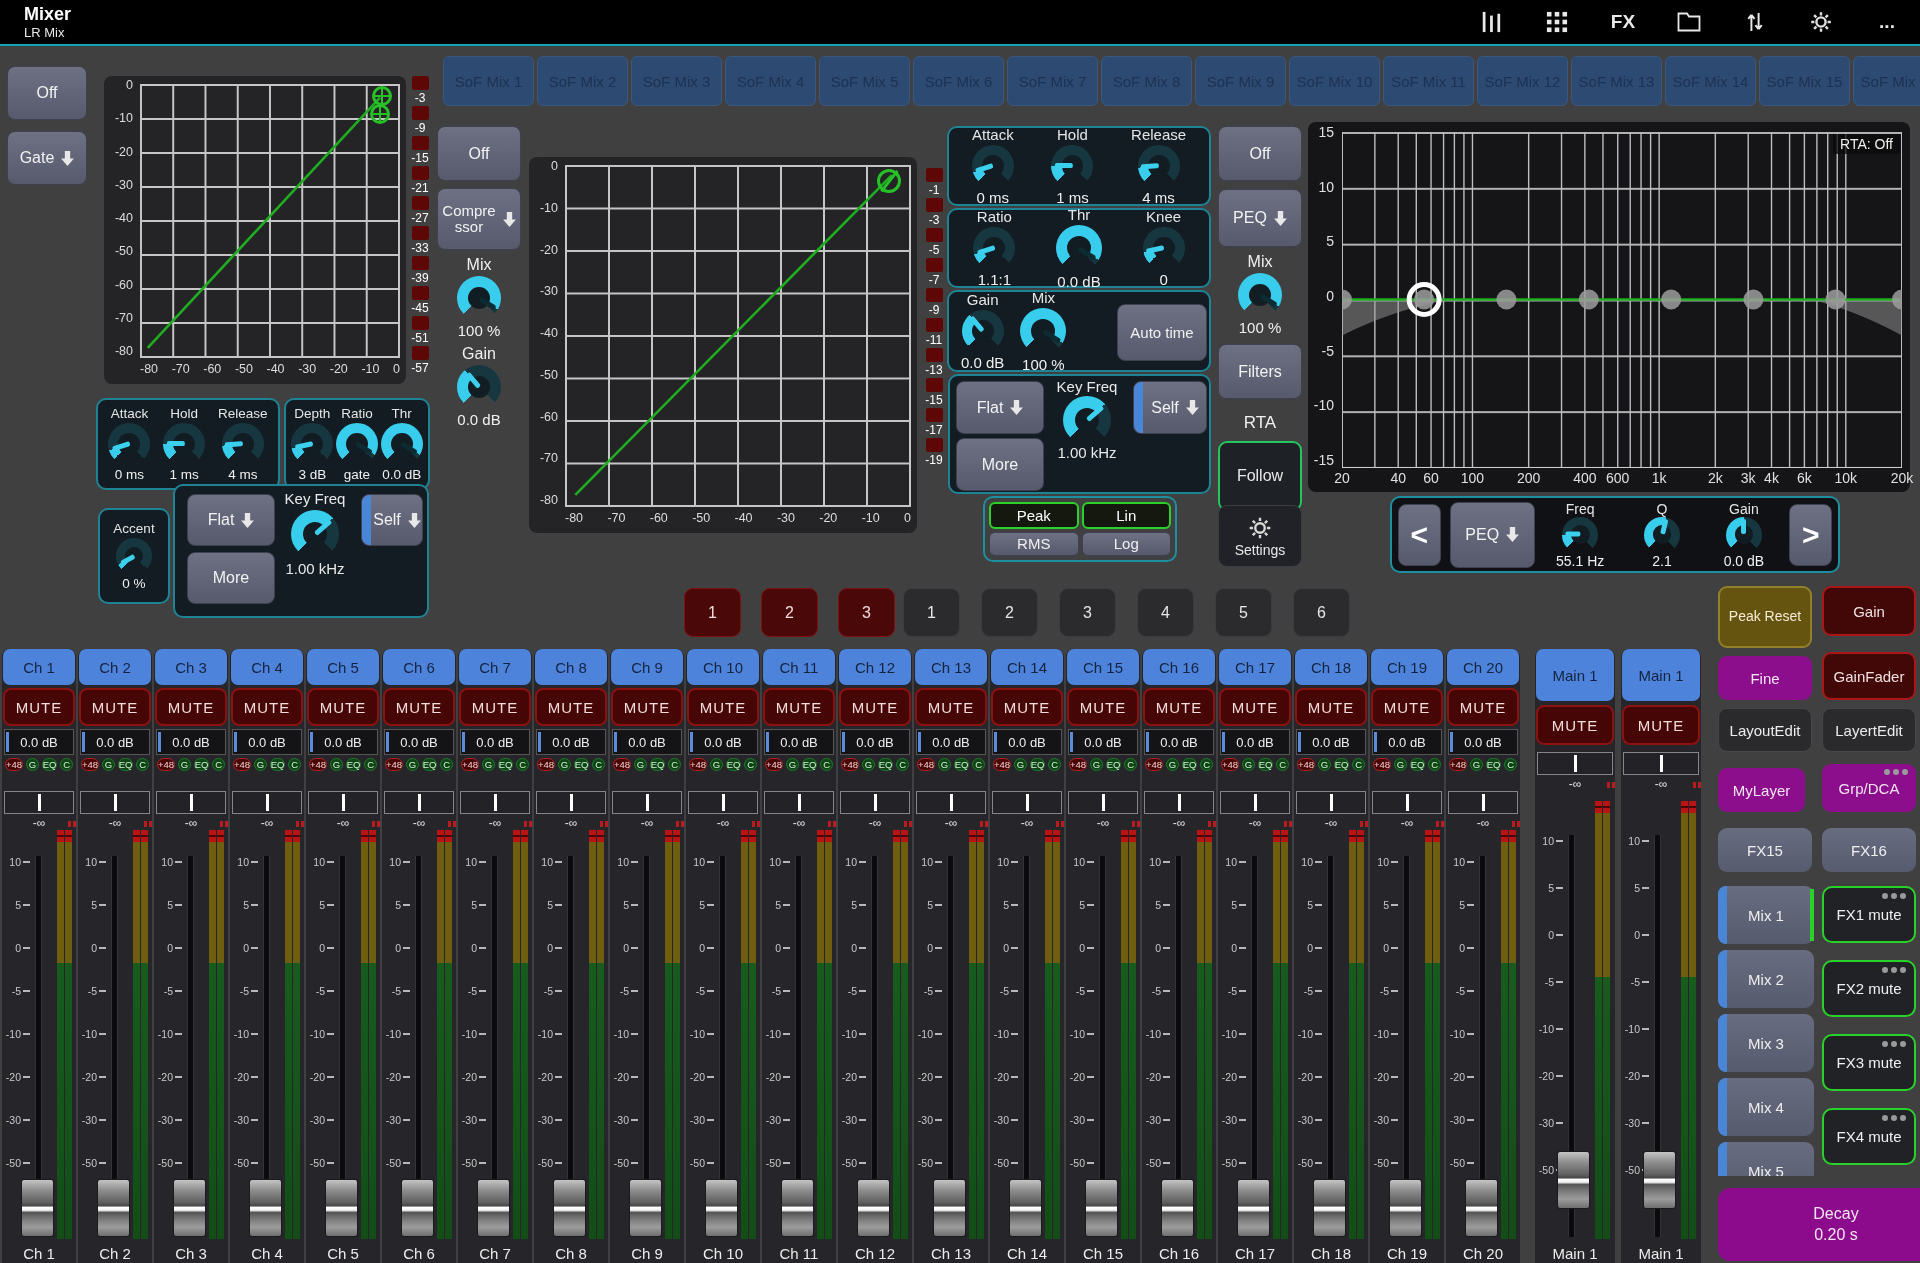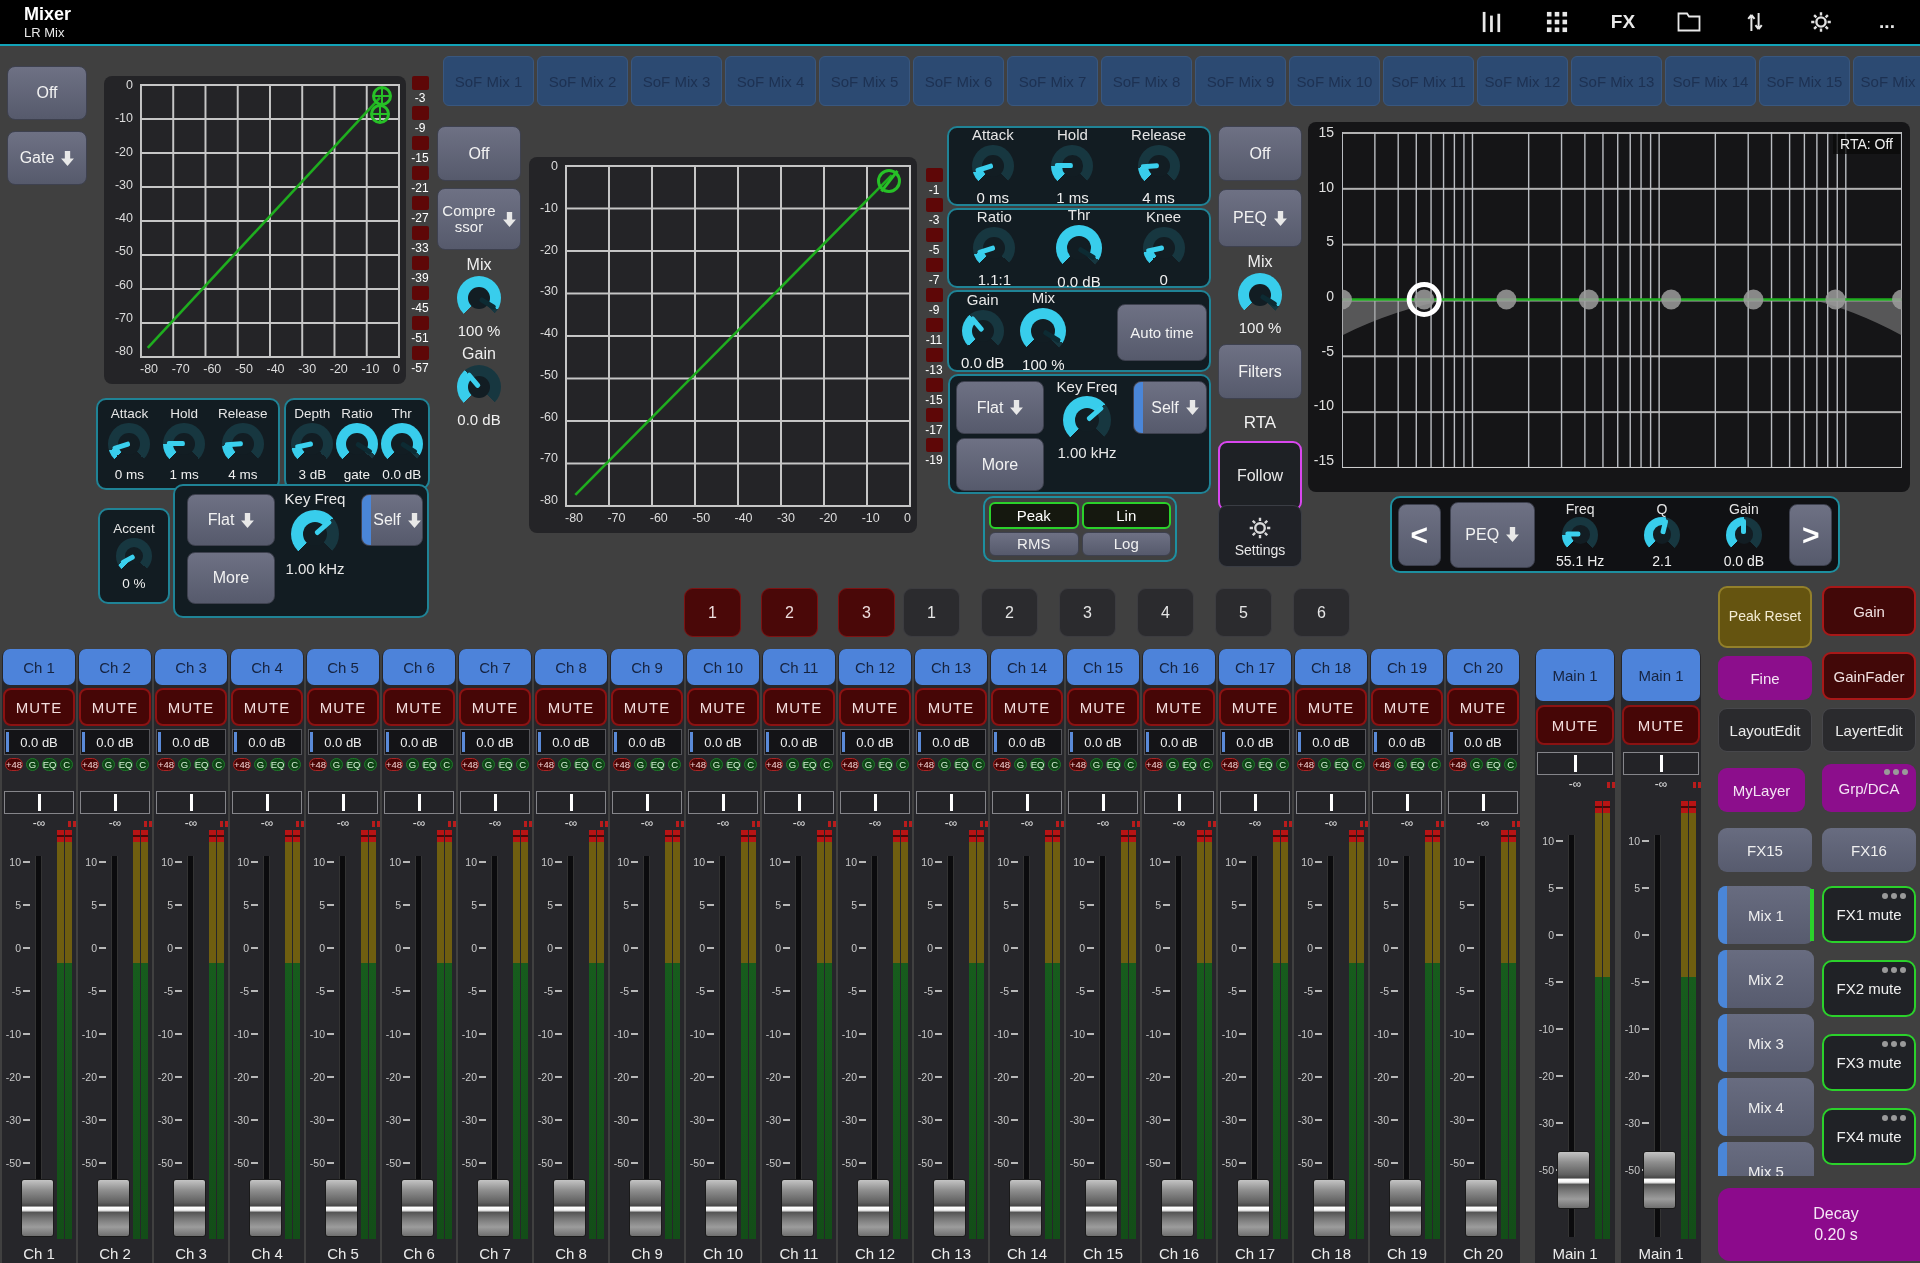--- a/index.html
+++ b/index.html
@@ -78,21 +78,21 @@
   #detector { position:absolute; left:983px; top:496px; width:194px; height:66px; border:2px solid #1d8fa0;
               border-radius:10px; display:grid; grid-template-columns:1fr 1fr; gap:3px; padding:4px; }
   .det-on  { background:#15180f; border:2px solid #2bd12b; border-radius:6px; color:#fff;
              display:flex; align-items:center; justify-content:center; font-size:15px; }
   .det-off { background:linear-gradient(#6e7184,#565a6c); border:1px solid #3e414f; border-radius:6px;
              color:#f0f0f0; display:flex; align-items:center; justify-content:center; font-size:15px; }
 
   
   #rta-label { position:absolute; left:1218px; top:413px; width:84px; text-align:center; font-size:17px; color:#f0f0f0; }
   #follow-btn { position:absolute; left:1218px; top:441px; width:84px; height:70px; background:#1e2125;
-                border:2px solid #d946ef; border-radius:9px; display:flex; align-items:center; justify-content:center; font-size:16px; }
+                border:2px solid #22c55e; border-radius:9px; display:flex; align-items:center; justify-content:center; font-size:16px; }
   #settings-btn { position:absolute; left:1218px; top:505px; width:84px; height:62px; background:#202227;
                   border:1px solid #3a3d44; border-radius:9px; display:flex; flex-direction:column;
                   align-items:center; justify-content:center; gap:1px; font-size:14px; }
 
   
   #peq-panel { position:absolute; left:1308px; top:122px; width:602px; height:370px; background:#151517; border-radius:8px; }
   #peq-plot { position:absolute; left:34px; top:10px; right:8px; bottom:24px; 
           background-image:linear-gradient(to bottom,rgba(205,205,205,.85) 1.5px,transparent 1.5px);
           background-size:100% calc(100%/6); border-bottom:1.5px solid #cdcdcd; }
   #peq-svg { position:absolute; inset:0; width:100%; height:100%; }
@@ -654,20 +654,36 @@
           <circle cx="82.15603259505671" cy="168" r="10" fill="#9c9c9c" opacity="0.85"></circle>
           <circle cx="82.15603259505671" cy="168" r="15" fill="none" stroke="#fff" stroke-width="5"></circle>
           <circle cx="164.4185372257477" cy="168" r="10" fill="#9c9c9c" opacity="0.85"></circle>
           <circle cx="246.81426835033162" cy="168" r="10" fill="#9c9c9c" opacity="0.85"></circle>
           <circle cx="329.17322546508166" cy="168" r="10" fill="#9c9c9c" opacity="0.85"></circle>
           <circle cx="411.43573009577267" cy="168" r="10" fill="#9c9c9c" opacity="0.85"></circle>
           <circle cx="493.444499610755" cy="168" r="10" fill="#9c9c9c" opacity="0.85"></circle>
           <circle cx="560" cy="168" r="10" fill="#9c9c9c" opacity="0.85"></circle>
         </svg>
     </div>
+    <div id="peq-xlab">
+        <span style="left: 0%;">20</span>
+        <span style="left: 10.0343%;">40</span>
+        <span style="left: 15.904%;">60</span>
+        <span style="left: 23.299%;">100</span>
+        <span style="left: 33.3333%;">200</span>
+        <span style="left: 43.3677%;">400</span>
+        <span style="left: 49.2374%;">600</span>
+        <span style="left: 56.6323%;">1k</span>
+        <span style="left: 66.6667%;">2k</span>
+        <span style="left: 72.5364%;">3k</span>
+        <span style="left: 76.701%;">4k</span>
+        <span style="left: 82.5707%;">6k</span>
+        <span style="left: 89.9657%;">10k</span>
+        <span style="left: 100%;">20k</span>
+      </div>
     <div id="rta-status">RTA: Off</div>
   </div>
 
   <div id="peq-bar">
     <div class="gbtn nav">&lt;</div>
     <div class="gbtn" style="width:100px;height:66px">
       <span>PEQ</span>
       <svg class="dna" viewBox="0 0 12 14" width="13" height="15">
           <path d="M3.5 0h5v7H12L6 14 0 7h3.5z" fill="#e8e8e8"></path>
         </svg>

